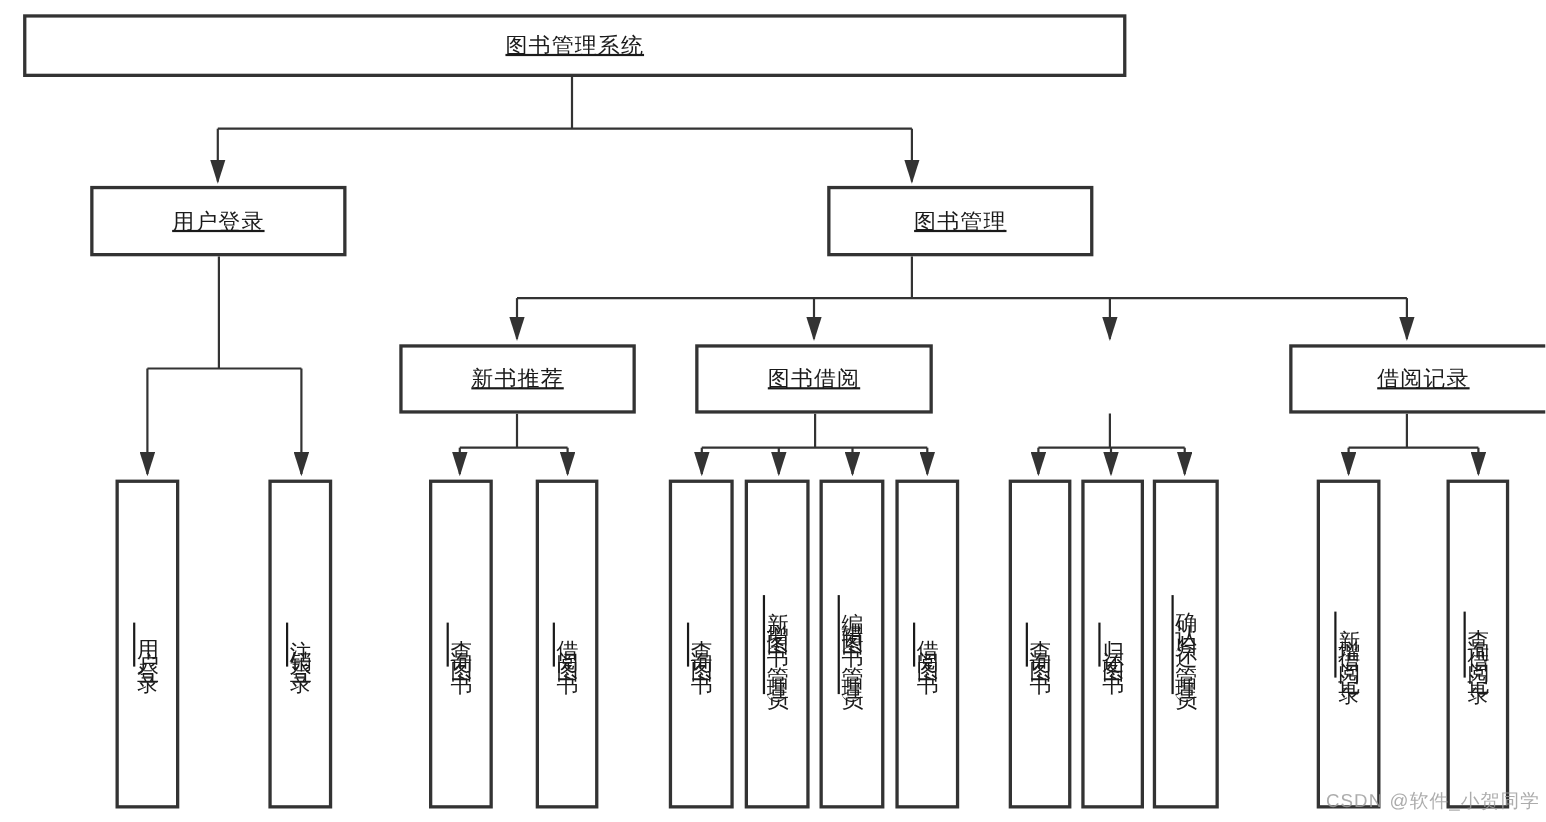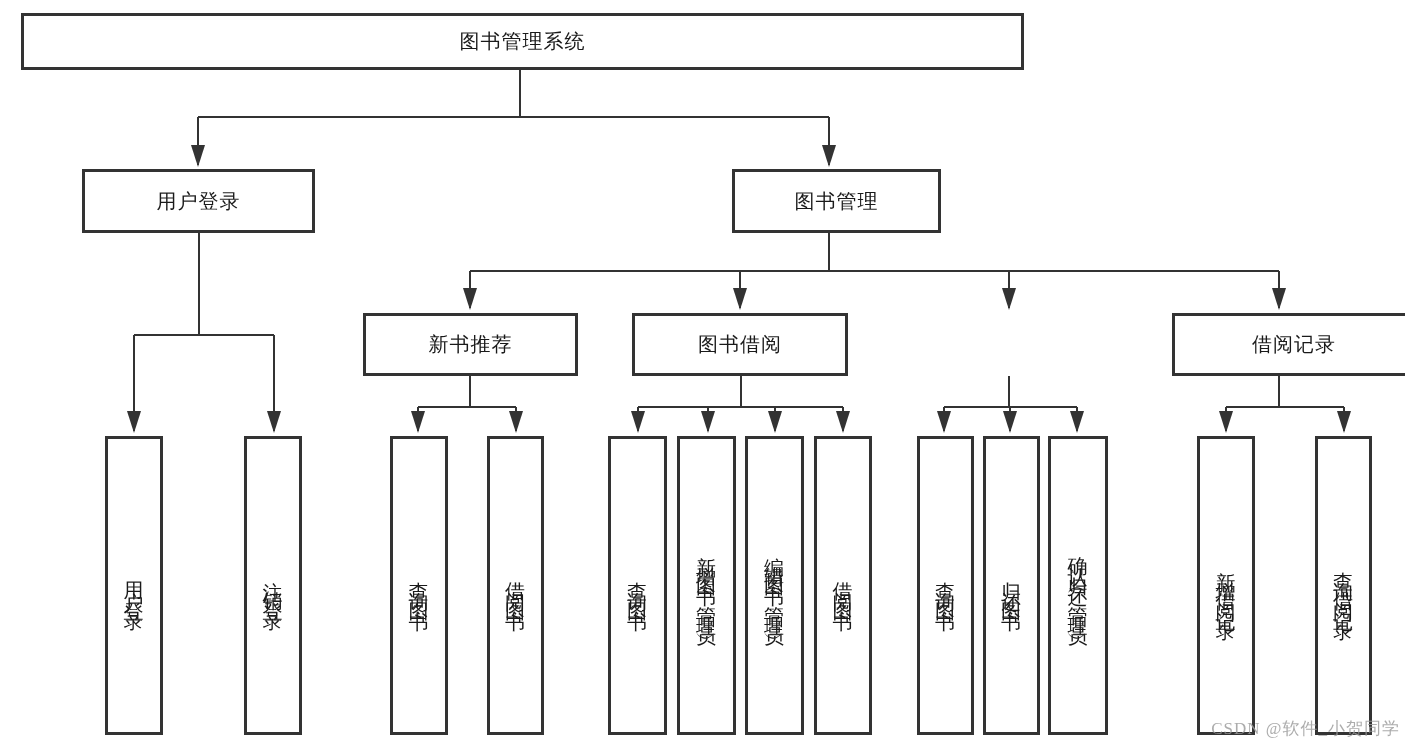--- a/index.html
+++ b/index.html
@@ -24,20 +24,21 @@
   .node {
     position: absolute;
     box-sizing: border-box;
     border: 3px solid #333333;
     background: #ffffff;
     display: flex;
     align-items: center;
     justify-content: center;
     color: #1a1a1a;
     z-index: 2;
+    text-decoration: underline;
   }
   .node.h {
     font-size: 20px;
     letter-spacing: 1px;
     white-space: nowrap;
   }
   .node.v {
     writing-mode: vertical-rl;
     text-orientation: mixed;
     font-size: 20px;
@@ -47,21 +48,20 @@
   }
   .watermark {
     position: absolute;
     right: 5px;
     top: 717px;
     font-size: 17px;
     letter-spacing: 1px;
     color: rgba(158, 158, 158, 0.85);
     white-space: nowrap;
     z-index: 5;
-    font-family: Liberation Serif, serif;
   }
 </style>
 </head>
 <body>
 
 <div class="canvas">
 
   <svg class="connectors" width="1405" height="747" viewBox="0 0 1405 747">
     <defs>
       <marker id="arw" viewBox="0 0 22 14" refX="20" refY="7" markerWidth="22" markerHeight="14" markerUnits="userSpaceOnUse" orient="auto">
@@ -101,21 +101,21 @@
 
       <path d="M1279,376 V407 M1226,407 H1344"></path>
       <path d="M1226,407 V431" marker-end="url(#arw)"></path>
       <path d="M1344,407 V431" marker-end="url(#arw)"></path>
     </g>
   </svg>
 
   <div class="node h" style="left:21px;top:13px;width:1003px;height:57px">图书管理系统</div>
 
   <div class="node h" style="left:82px;top:169px;width:233px;height:64px">用户登录</div>
-  <div class="node h" style="left:732px;top:169px;width:209px;height:64px">图书管理</div>
+  <div class="node h" style="left:752px;top:169px;width:242px;height:64px">图书管理</div>
 
   <div class="node h" style="left:632px;top:313px;width:216px;height:63px">图书借阅</div>
   <div class="node h" style="left:363px;top:313px;width:215px;height:63px">新书推荐</div>
   <div class="node h" style="left:1172px;top:313px;width:244px;height:63px">借阅记录</div>
 
   <div class="node v" style="left:105px;top:436px;width:58px;height:299px">用户登录</div>
   <div class="node v" style="left:244px;top:436px;width:58px;height:299px">注销登录</div>
 
   <div class="node v" style="left:390px;top:436px;width:58px;height:299px">查询图书</div>
   <div class="node v" style="left:487px;top:436px;width:57px;height:299px">借阅图书</div>

